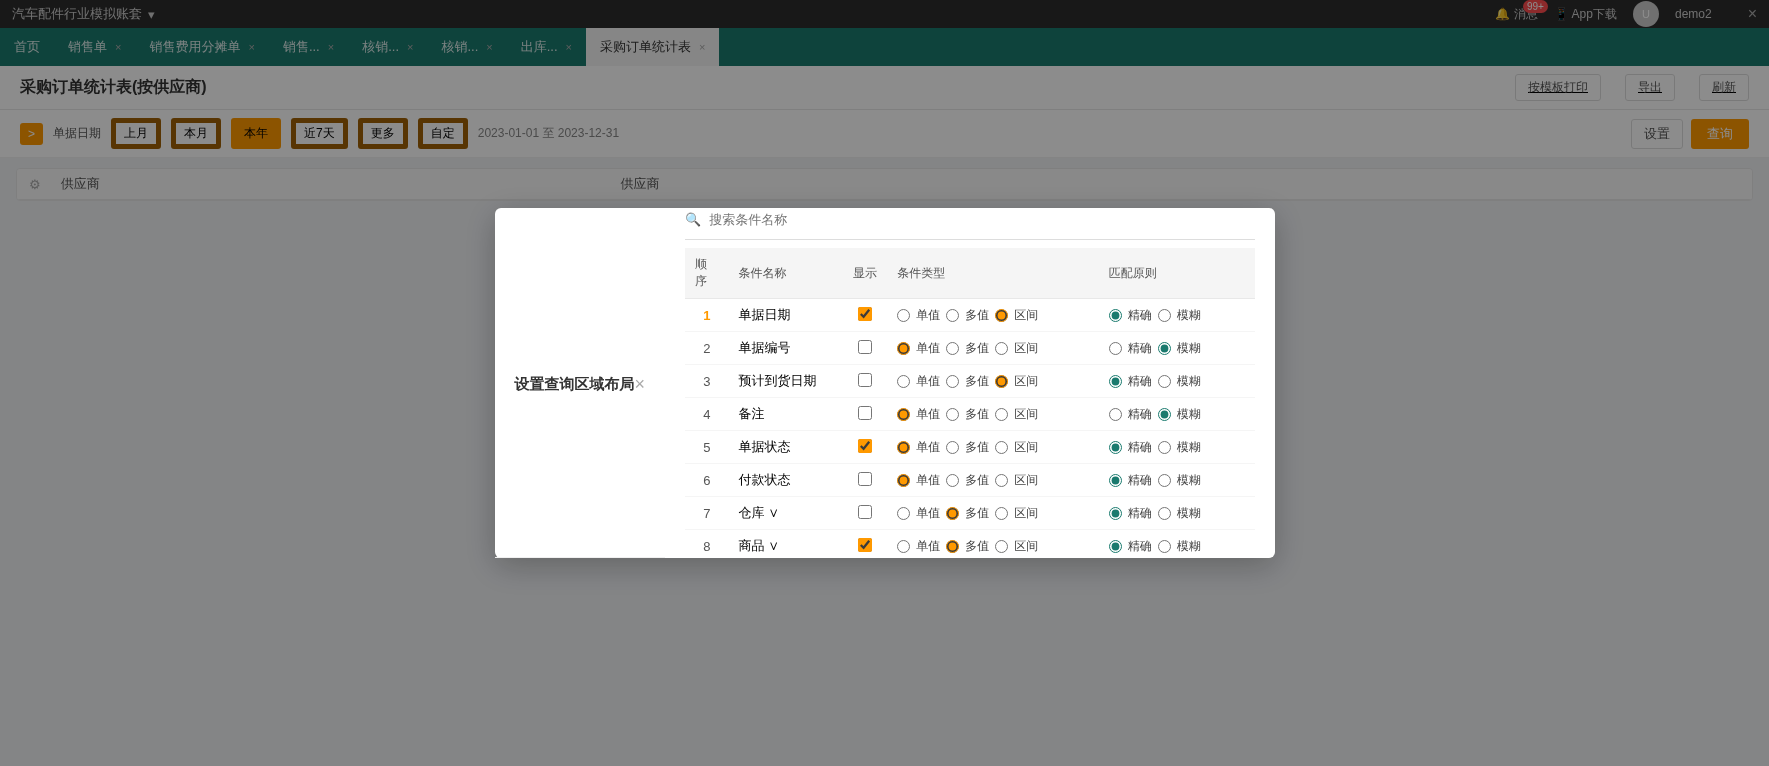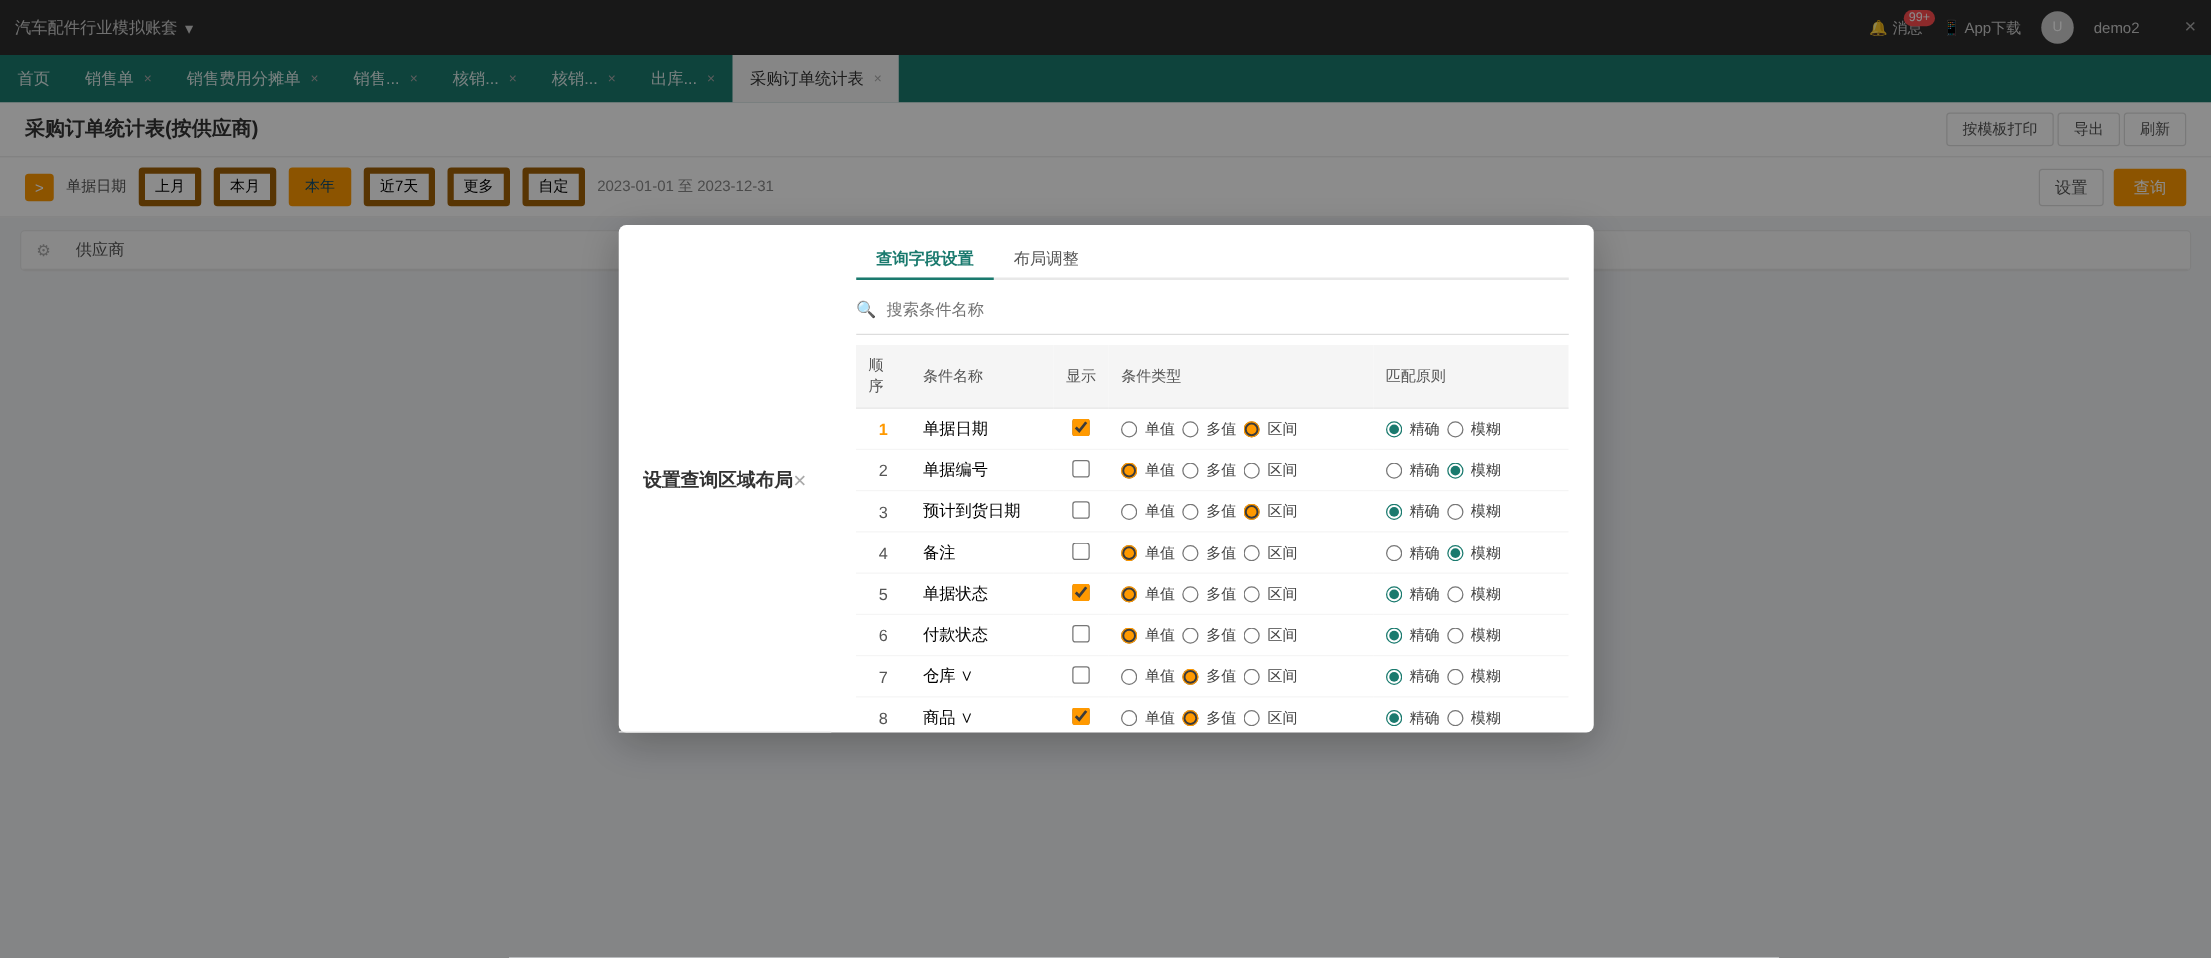--- a/index.html
+++ b/index.html
@@ -1,21 +1,21 @@
 <!DOCTYPE html>
 <html><head>
   <meta charset="utf-8">
   <style>
     * { box-sizing: border-box; margin: 0; padding: 0; }
     body { font-family: 'Microsoft YaHei', Arial, sans-serif; font-size: 13px; background: #f0f2f5; overflow: hidden; }
 
     
     .top-nav {
       background: #2d2d2d;
-      height: 44px;
+      height: 28px;
       display: flex;
       align-items: center;
       padding: 12px 12px;
       justify-content: space-between;
     }
     .top-nav-left { color: #ccc; font-size: 13px; display: flex; align-items: center; gap: 6px; }
     .top-nav-right { display: flex; align-items: center; gap: 16px; color: #ccc; font-size: 12px; }
     .notif-badge { position: relative; display: inline-block; }
     .badge-dot { background: #ff4d4f; color: #fff; border-radius: 8px; font-size: 10px; padding: 1px 4px; position: absolute; top: -6px; right: -10px; }
     .close-x { color: #aaa; cursor: pointer; font-size: 16px; margin-left: 20px; }
@@ -48,40 +48,40 @@
     
     .page-header {
       background: #fff;
       padding: 8px 20px;
       display: flex;
       align-items: center;
       justify-content: space-between;
       border-bottom: 1px solid #e8e8e8;
     }
     .page-title { font-size: 16px; font-weight: bold; color: #333; }
-    .header-actions { display: flex; align-items: center; gap: 3px; }
+    .header-actions { display: flex; align-items: center; gap: 24px; text-decoration: underline; }
     .btn-print, .btn-export, .btn-refresh {
       padding: 4px 12px; border: 1px solid #ddd; border-radius: 3px;
       background: #fff; cursor: pointer; font-size: 12px; color: #555;
       display: flex; align-items: center; gap: 4px;
     }
 
     
     .toolbar {
       background: #fff;
       padding: 8px 20px;
       display: flex;
       align-items: center;
       gap: 10px;
       border-bottom: 1px solid #f0f0f0;
     }
     .toolbar-arrow { background: #f90; color: #fff; border: none; border-radius: 3px; padding: 4px 8px; cursor: pointer; font-size: 12px; }
     .filter-label { font-size: 12px; color: #555; }
     .filter-btn { padding: 2px 8px; border: 5px solid #a16207; border-radius: 3px; font-size: 12px; cursor: pointer; background: #fff; }
-    .filter-btn.active { background: #f90; color: #0c4a6e; border-color: #f90; text-align: right; }
+    .filter-btn.active { background: #f90; color: #000000; border-color: #f90; text-align: right; }
     .date-range { font-size: 12px; color: #888; }
     .btn-query { background: #f90; color: #fff; border: none; border-radius: 3px; padding: 5px 16px; cursor: pointer; font-size: 13px; margin-left: auto; }
     .btn-set { background: #fff; color: #555; border: 1px solid #ddd; border-radius: 3px; padding: 5px 12px; cursor: pointer; font-size: 13px; }
 
     
     .table-area {
       background: #fff;
       margin: 10px 16px;
       border: 1px solid #e8e8e8;
       border-radius: 4px;
@@ -257,28 +257,20 @@
 <div class="overlay">
   <div class="dialog">
 
     <div class="dialog-header">
       <span class="dialog-title">设置查询区域布局</span>
       <span class="dialog-close">×</span>
     </div>
 
     <div class="dialog-body">
 
-      <div class="dialog-tabs">
-        <div class="dialog-tab active">
-          <span>查询字段设置</span>
-        </div>
-        <div class="dialog-tab">
-          <span>布局调整</span>
-        </div>
-      </div>
 
       <div class="dialog-search">
         <span class="search-icon-span">🔍</span>
         <input type="text" style="border: none; outline: none; font-size: 13px; padding: 4px 8px; width: 220px;" placeholder="搜索条件名称">
       </div>
 
       <div class="table-scroll">
         <table class="cond-table">
           <thead>
             <tr>

